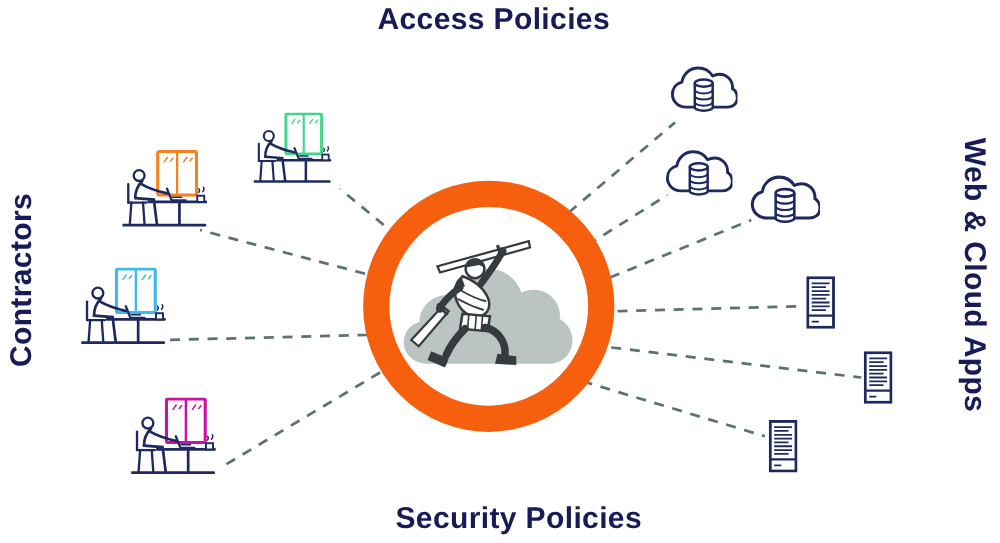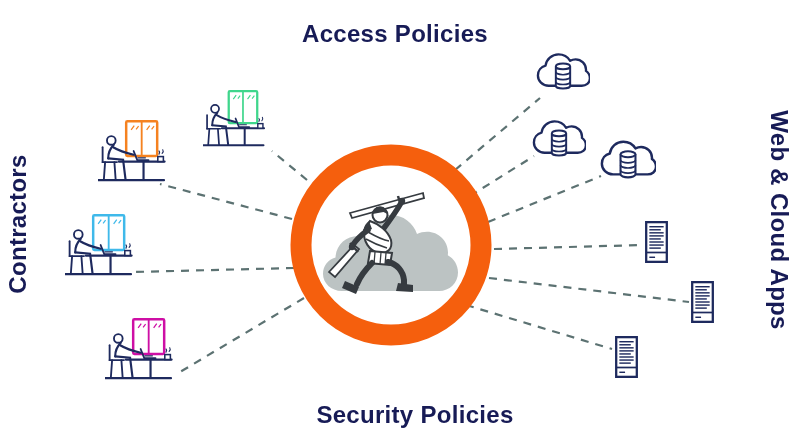--- a/index.html
+++ b/index.html
@@ -13,21 +13,21 @@
   .diagram-svg{position:absolute;left:0;top:0;}
   .title{
     position:absolute;
     color:#171B56;
     font-weight:700;
     font-size:24px;
     letter-spacing:0.3px;
     text-align:center;
     white-space:nowrap;
   }
-  .title-top{left:0;top:20px;width:790px;}
+  .title-top{left:0;top:2px;width:790px;}
   .title-bottom{left:0;top:401px;width:790px;margin-left:20px;}
   .title-left{
     left:-132px;top:209px;width:300px;line-height:30px;
     transform:rotate(-90deg);
   }
   .title-right{
     left:609px;top:205px;width:340px;line-height:30px;
     transform:rotate(90deg);
   }
 </style>

